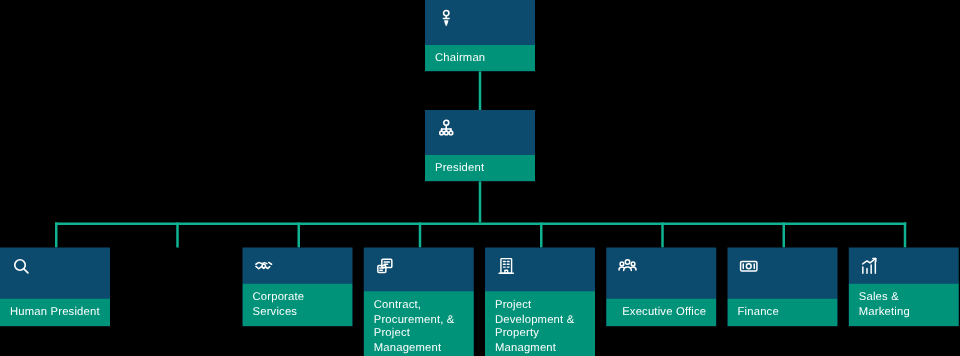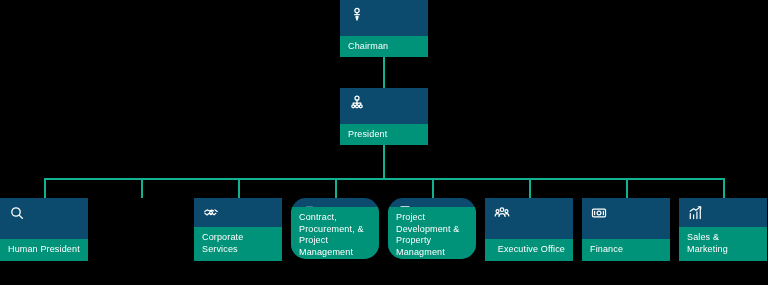--- a/index.html
+++ b/index.html
@@ -45,21 +45,21 @@
     display:block;
   }
 
   
   .exec { width:88px; height:57px; }
   .exec .band { height:21px; padding-top:5px; }
 
   
   .dept { width:88px; top:198px; }
   .dept.h1 { height:63px; }
-  .dept.h4 { height:61px;border-radius:15px; }
+  .dept.h4 { height:87px; }
 
   
   .line { position:absolute; background:#0fb391; }
   .vline { width:2px; }
   .hline { height:2px; }
 </style>
 </head>
 <body>
 
 <div id="chart">

